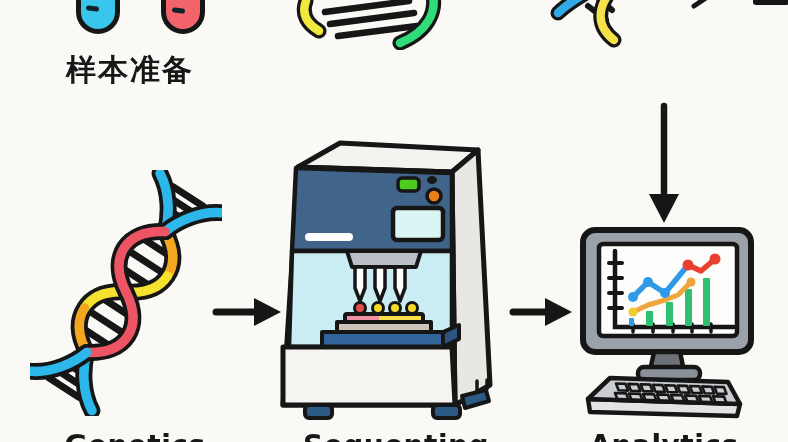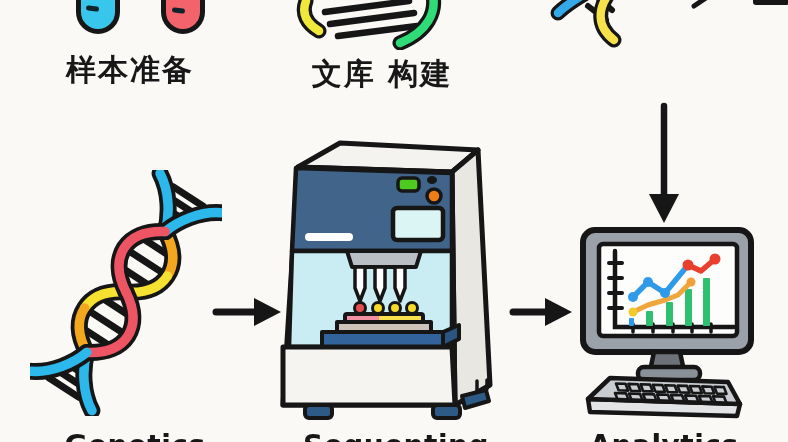--- a/index.html
+++ b/index.html
@@ -35,21 +35,20 @@
     <g stroke="#161616" stroke-width="6.5" stroke-linecap="round">
       <line x1="32" y1="12" x2="116" y2="1"></line>
       <line x1="37" y1="24" x2="121" y2="13"></line>
       <line x1="45" y1="36" x2="124" y2="26"></line>
     </g>
     <path d="M 13,1 C 8,14 14,24 26,31" stroke="#161616" stroke-width="15" fill="none" stroke-linecap="round"></path>
     <path d="M 13,1 C 8,14 14,24 26,31" stroke="#f0e93c" stroke-width="8.5" fill="none" stroke-linecap="round"></path>
     <path d="M 139,-8 C 145,12 134,32 107,43" stroke="#161616" stroke-width="15" fill="none" stroke-linecap="round"></path>
     <path d="M 139,-8 C 145,12 134,32 107,43" stroke="#2edd77" stroke-width="8.5" fill="none" stroke-linecap="round"></path>
   </svg>
-  <div class="step-label" style="left:382px;top:54px;">文库 构建</div>
 
   <svg class="abs" style="left:548px;top:0;" width="130" height="50" viewBox="0 0 130 50">
     <g stroke="#161616" stroke-width="6" stroke-linecap="round">
       <line x1="40" y1="6" x2="58" y2="20"></line>
       <line x1="48" y1="-4" x2="64" y2="10"></line>
     </g>
     <path d="M 10,13 C 18,5 28,-1 38,-7" stroke="#161616" stroke-width="15" fill="none" stroke-linecap="round"></path>
     <path d="M 10,13 C 18,5 28,-1 38,-7" stroke="#33a9e8" stroke-width="8.5" fill="none" stroke-linecap="round"></path>
     <path d="M 62,-8 C 50,8 48,26 66,40" stroke="#161616" stroke-width="15" fill="none" stroke-linecap="round"></path>
     <path d="M 62,-8 C 50,8 48,26 66,40" stroke="#f6e14b" stroke-width="8.5" fill="none" stroke-linecap="round"></path>

